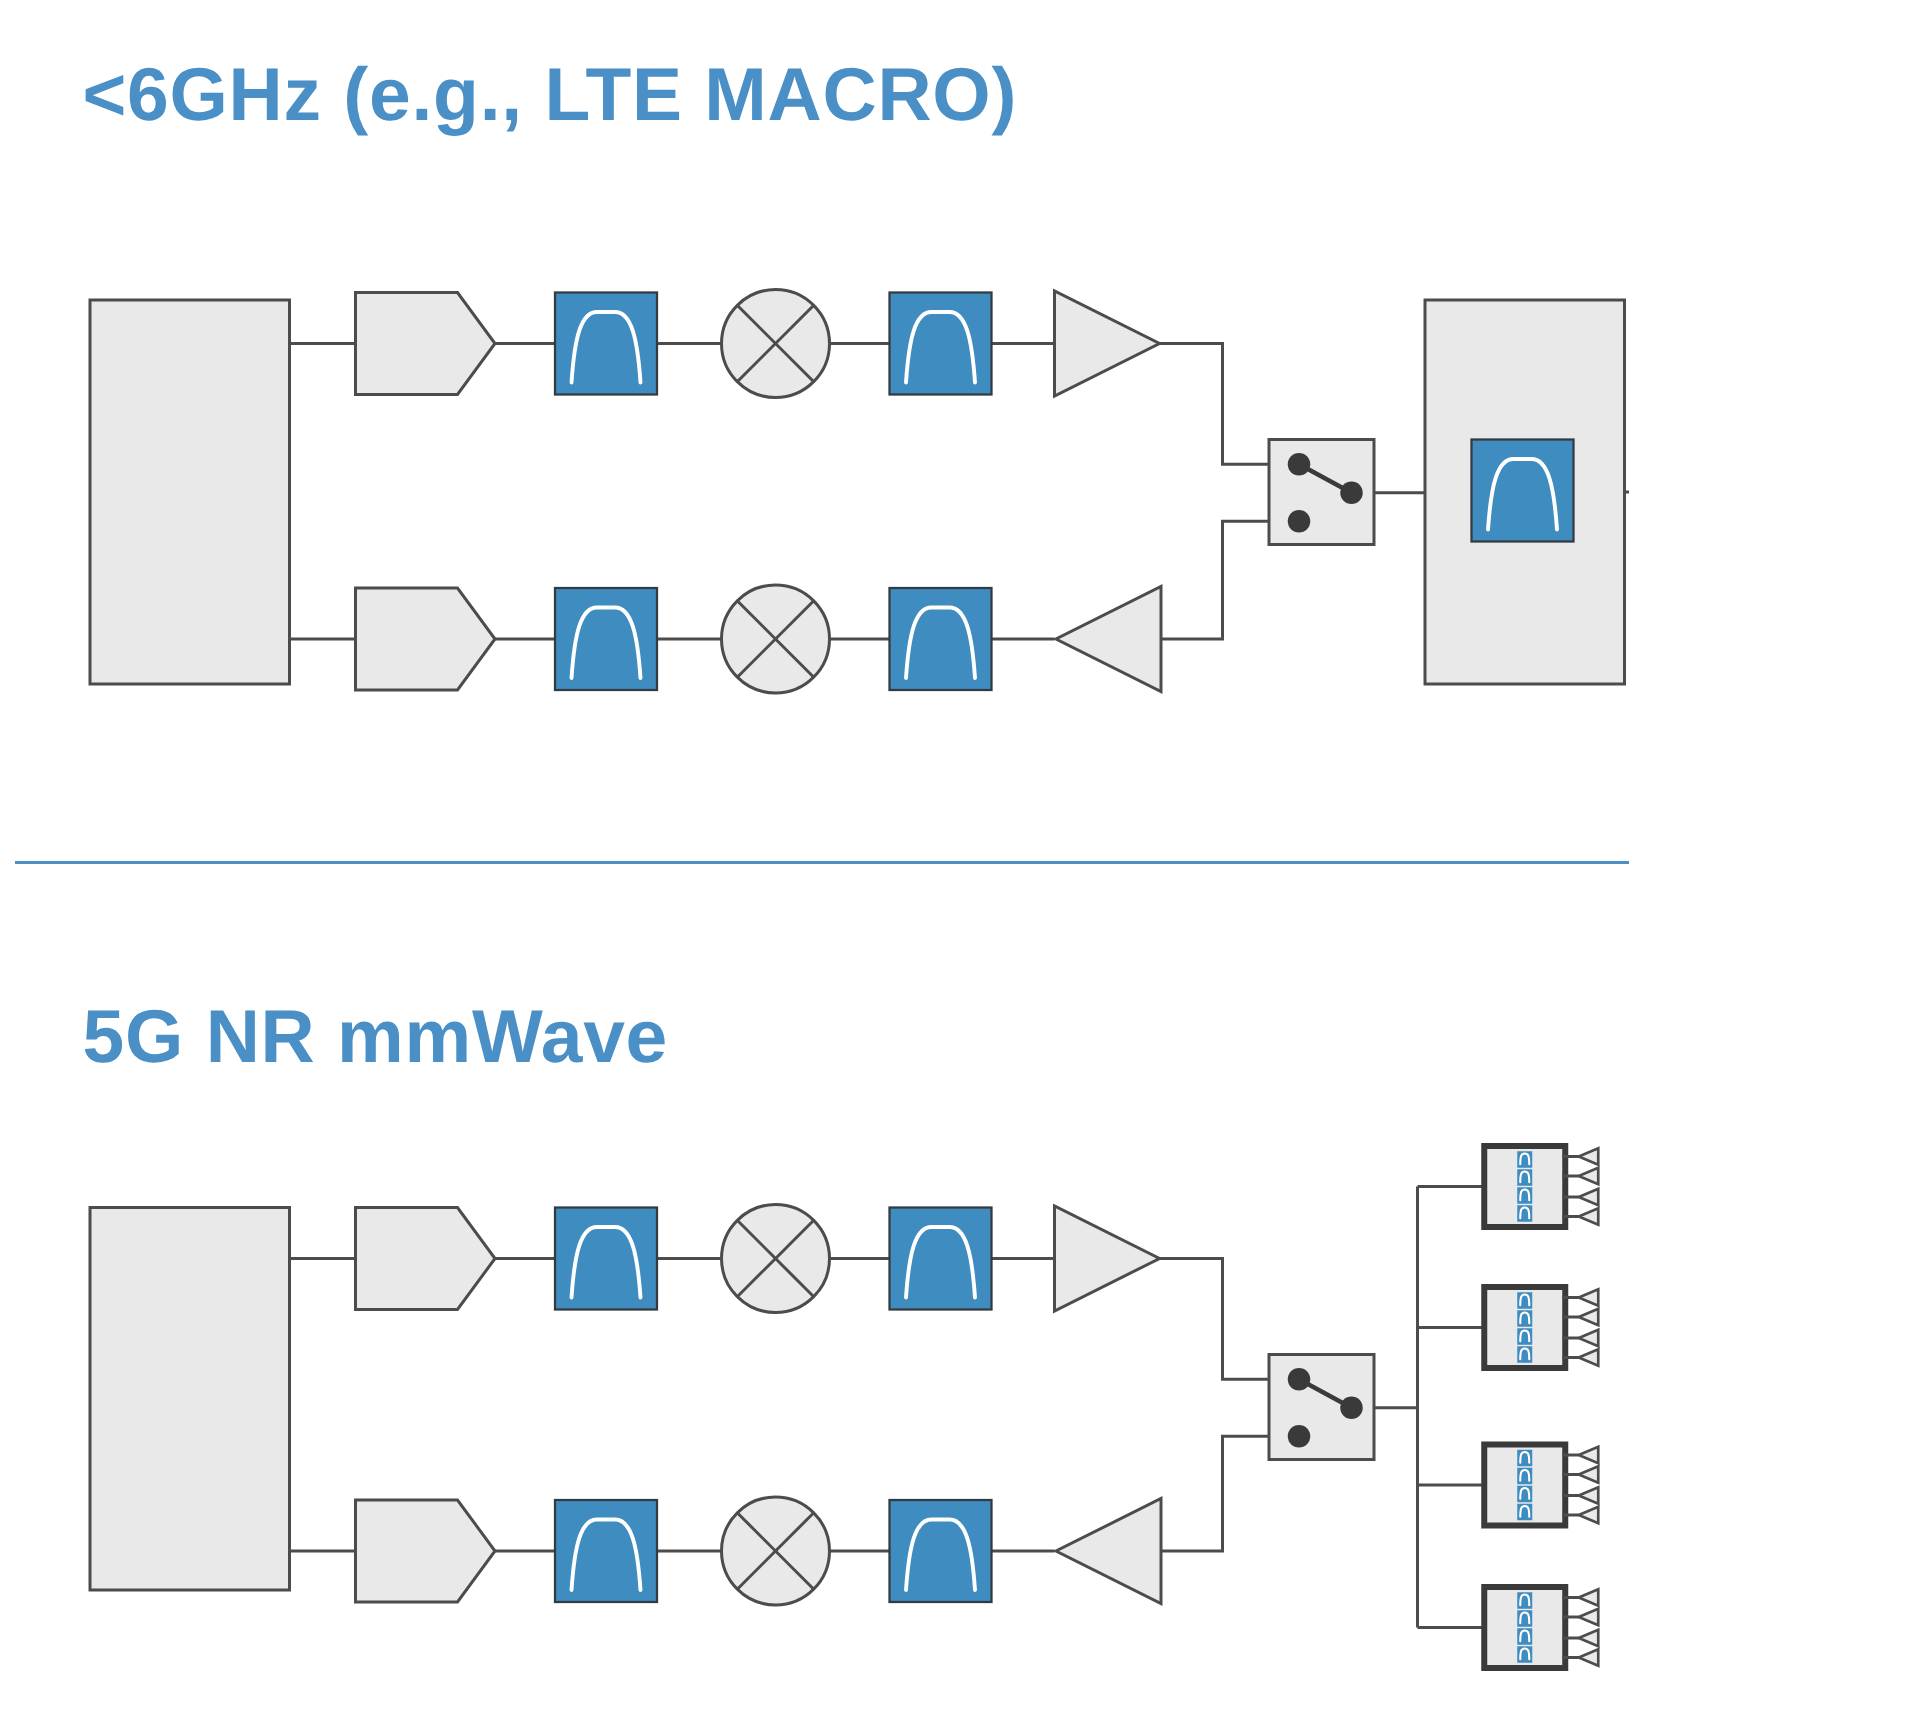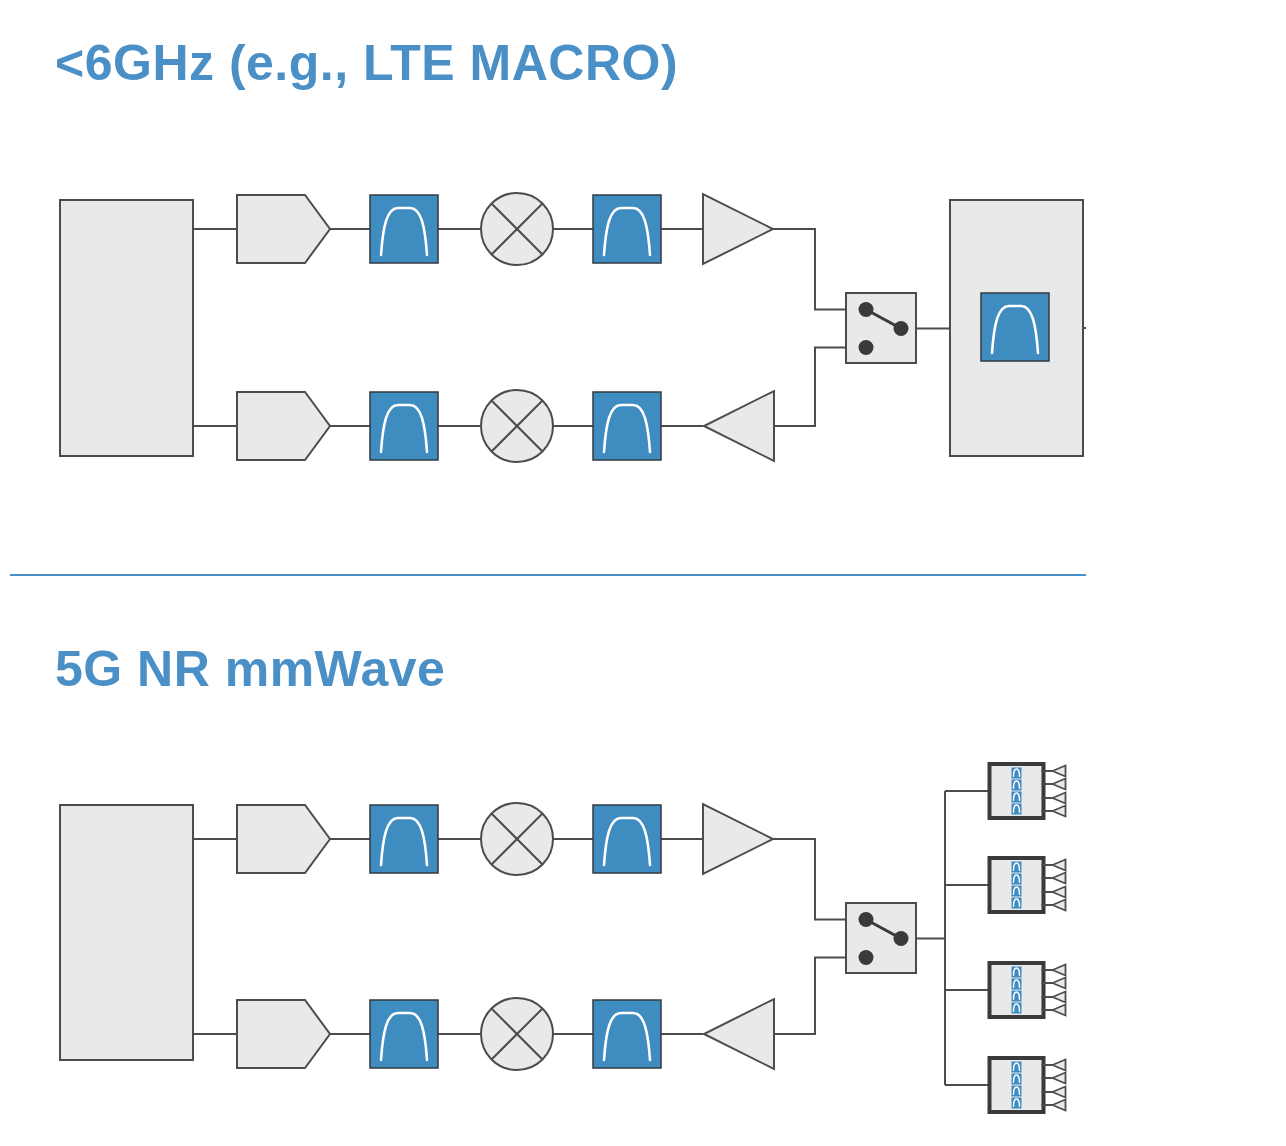--- a/index.html
+++ b/index.html
@@ -11,21 +11,21 @@
     overflow:hidden;
   }
   .section-title{
     position:absolute;left:55px;
     font-weight:bold;font-size:50px;line-height:1;
     letter-spacing:.5px;
     color:var(--accent_blue,#4a90c6);
     white-space:nowrap;
   }
   #title-sub6{top:38px;}
-  #title-mmwave{top:644px;text-align:right;}
+  #title-mmwave{top:666px;text-align:right;}
   #divider{
     position:absolute;top:574px;left:10px;right:0;height:2px;
     background:var(--divider_blue,#4a90c8);
   }
   svg{position:absolute;top:0;left:0;}
   .gray-fill{fill:var(--block_fill,#e9e9e9);stroke:var(--line_stroke,#4c4c4c);stroke-width:2;}
   .gray-fill-thin{fill:var(--block_fill,#e9e9e9);stroke:var(--line_stroke,#4c4c4c);stroke-width:1.8;}
   .blue-fill{fill:var(--filter_blue,#3f8cc0);stroke:#333a40;stroke-width:1.5;}
   .blue-fill-nb{fill:var(--filter_blue,#3f8cc0);stroke:none;}
   .curve{fill:none;stroke:var(--curve_white,#fff);stroke-width:2.6;stroke-linecap:round;}

